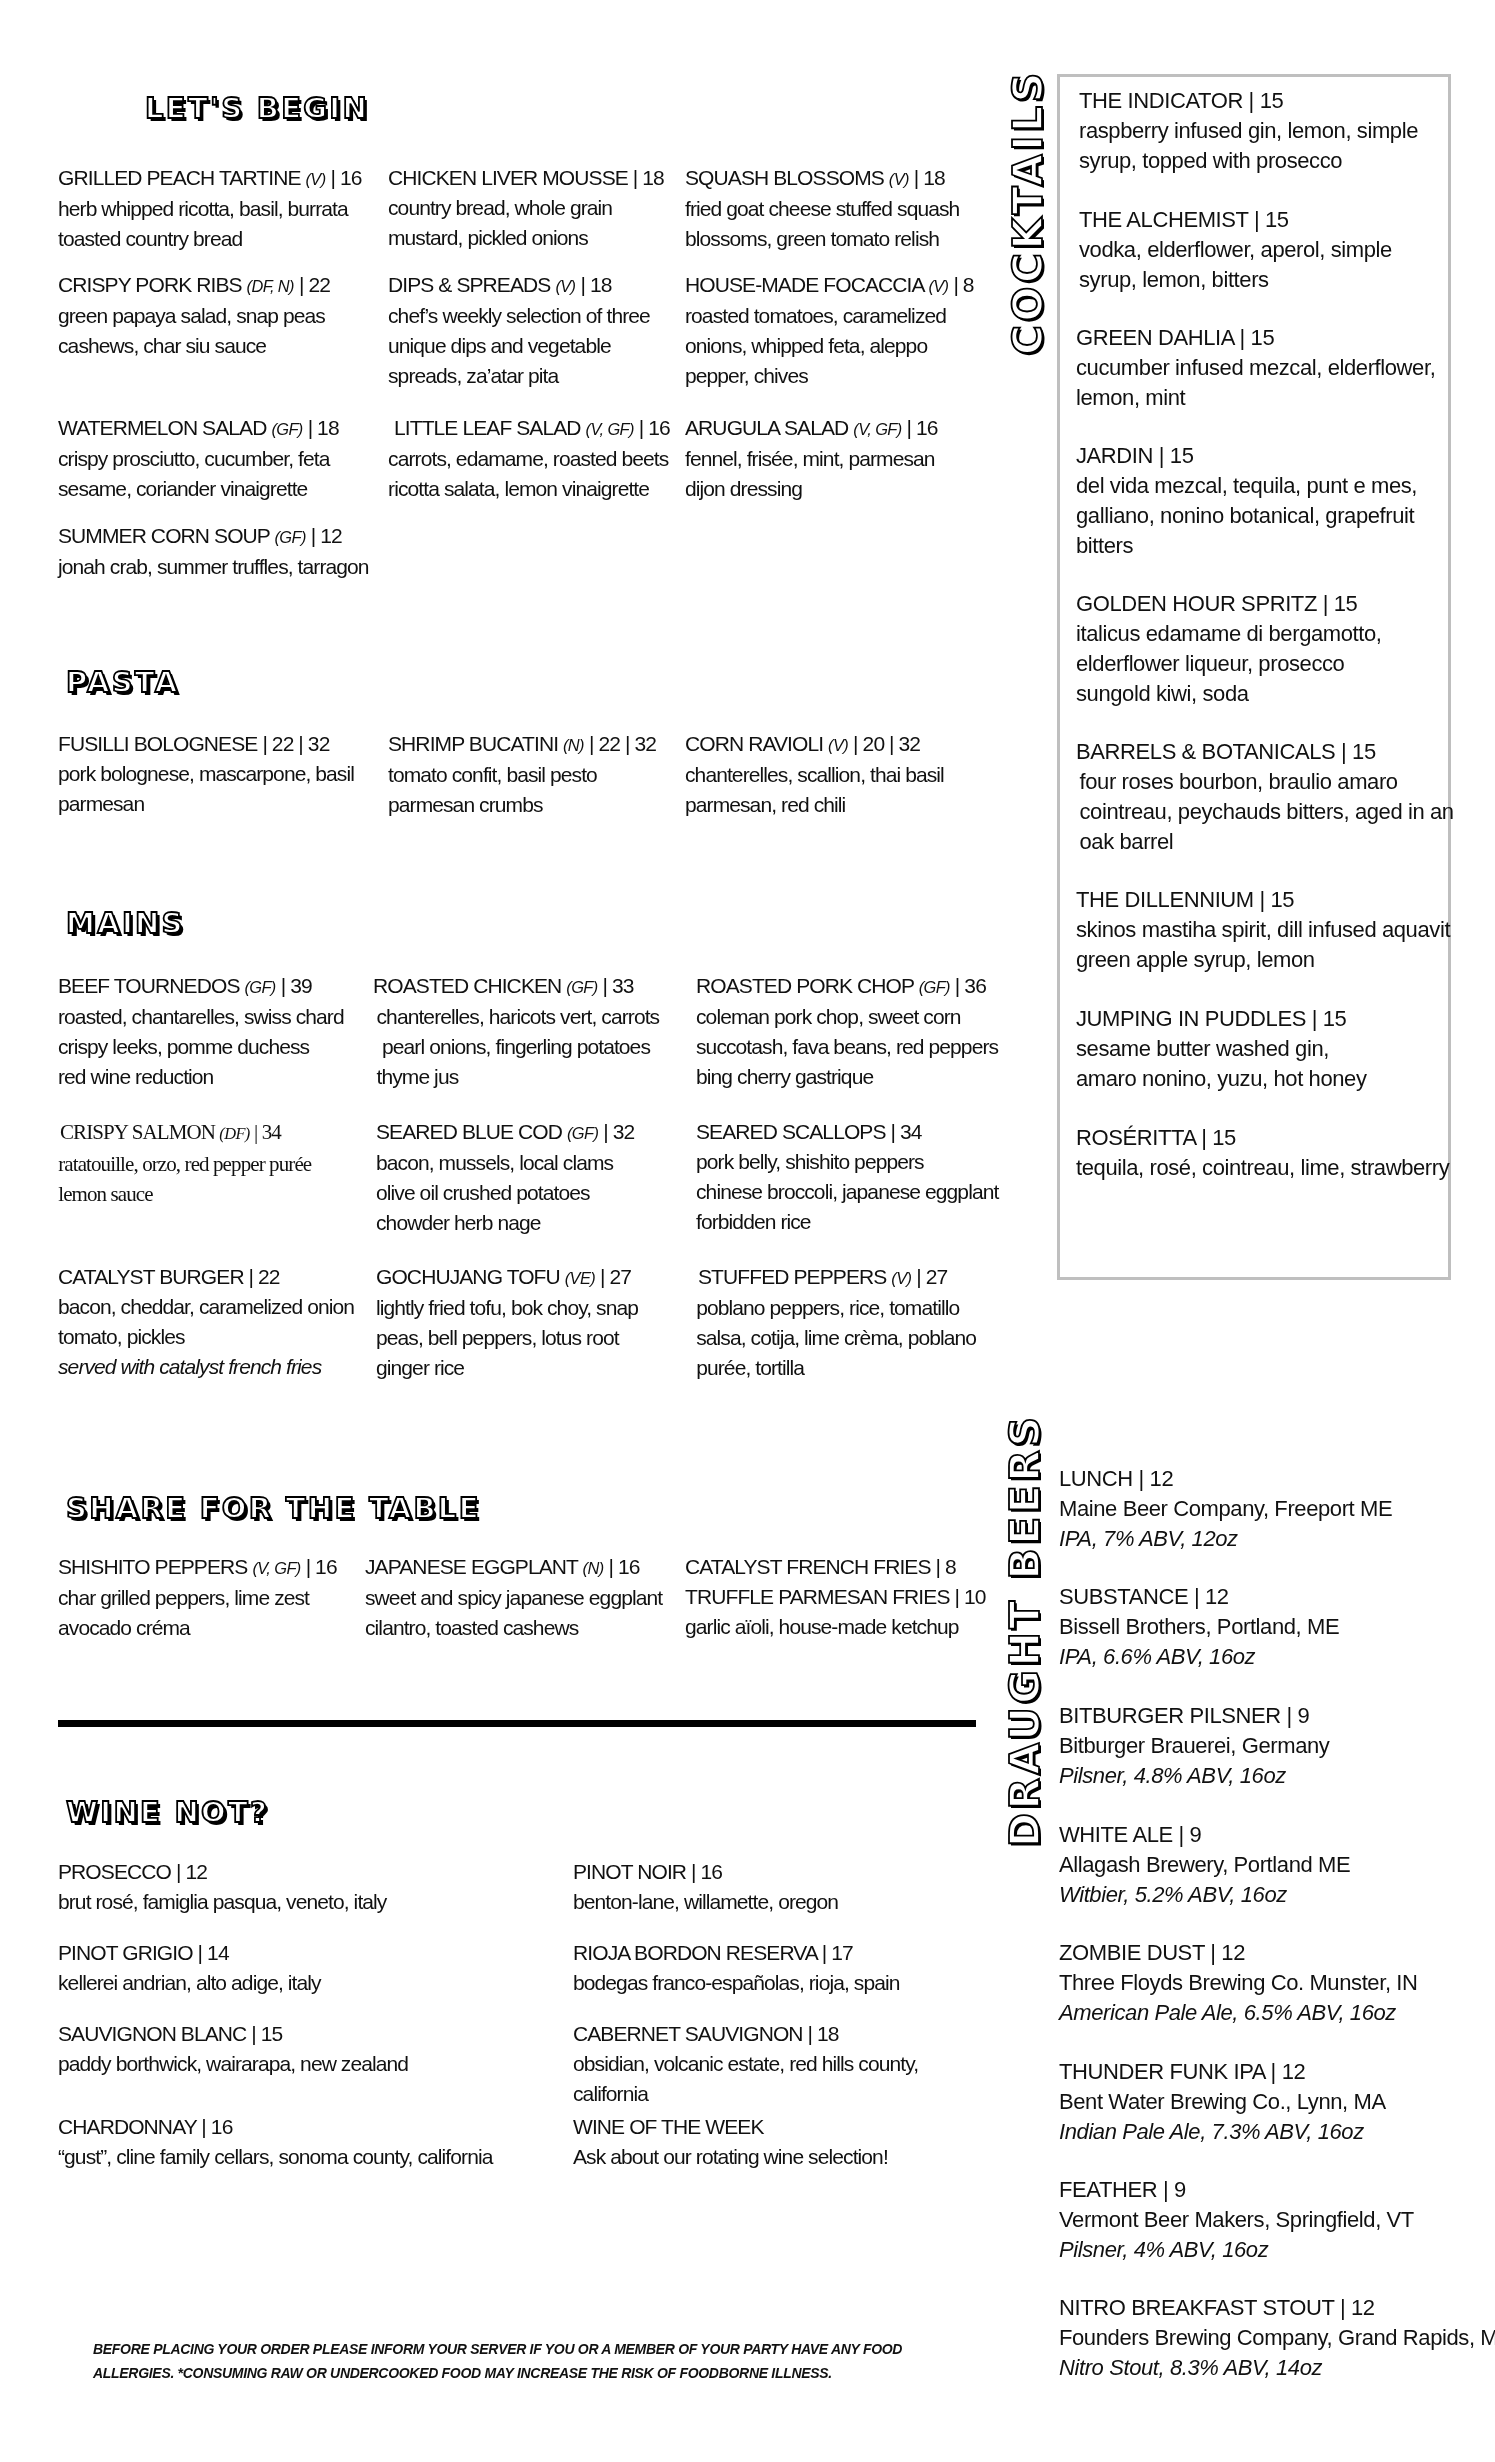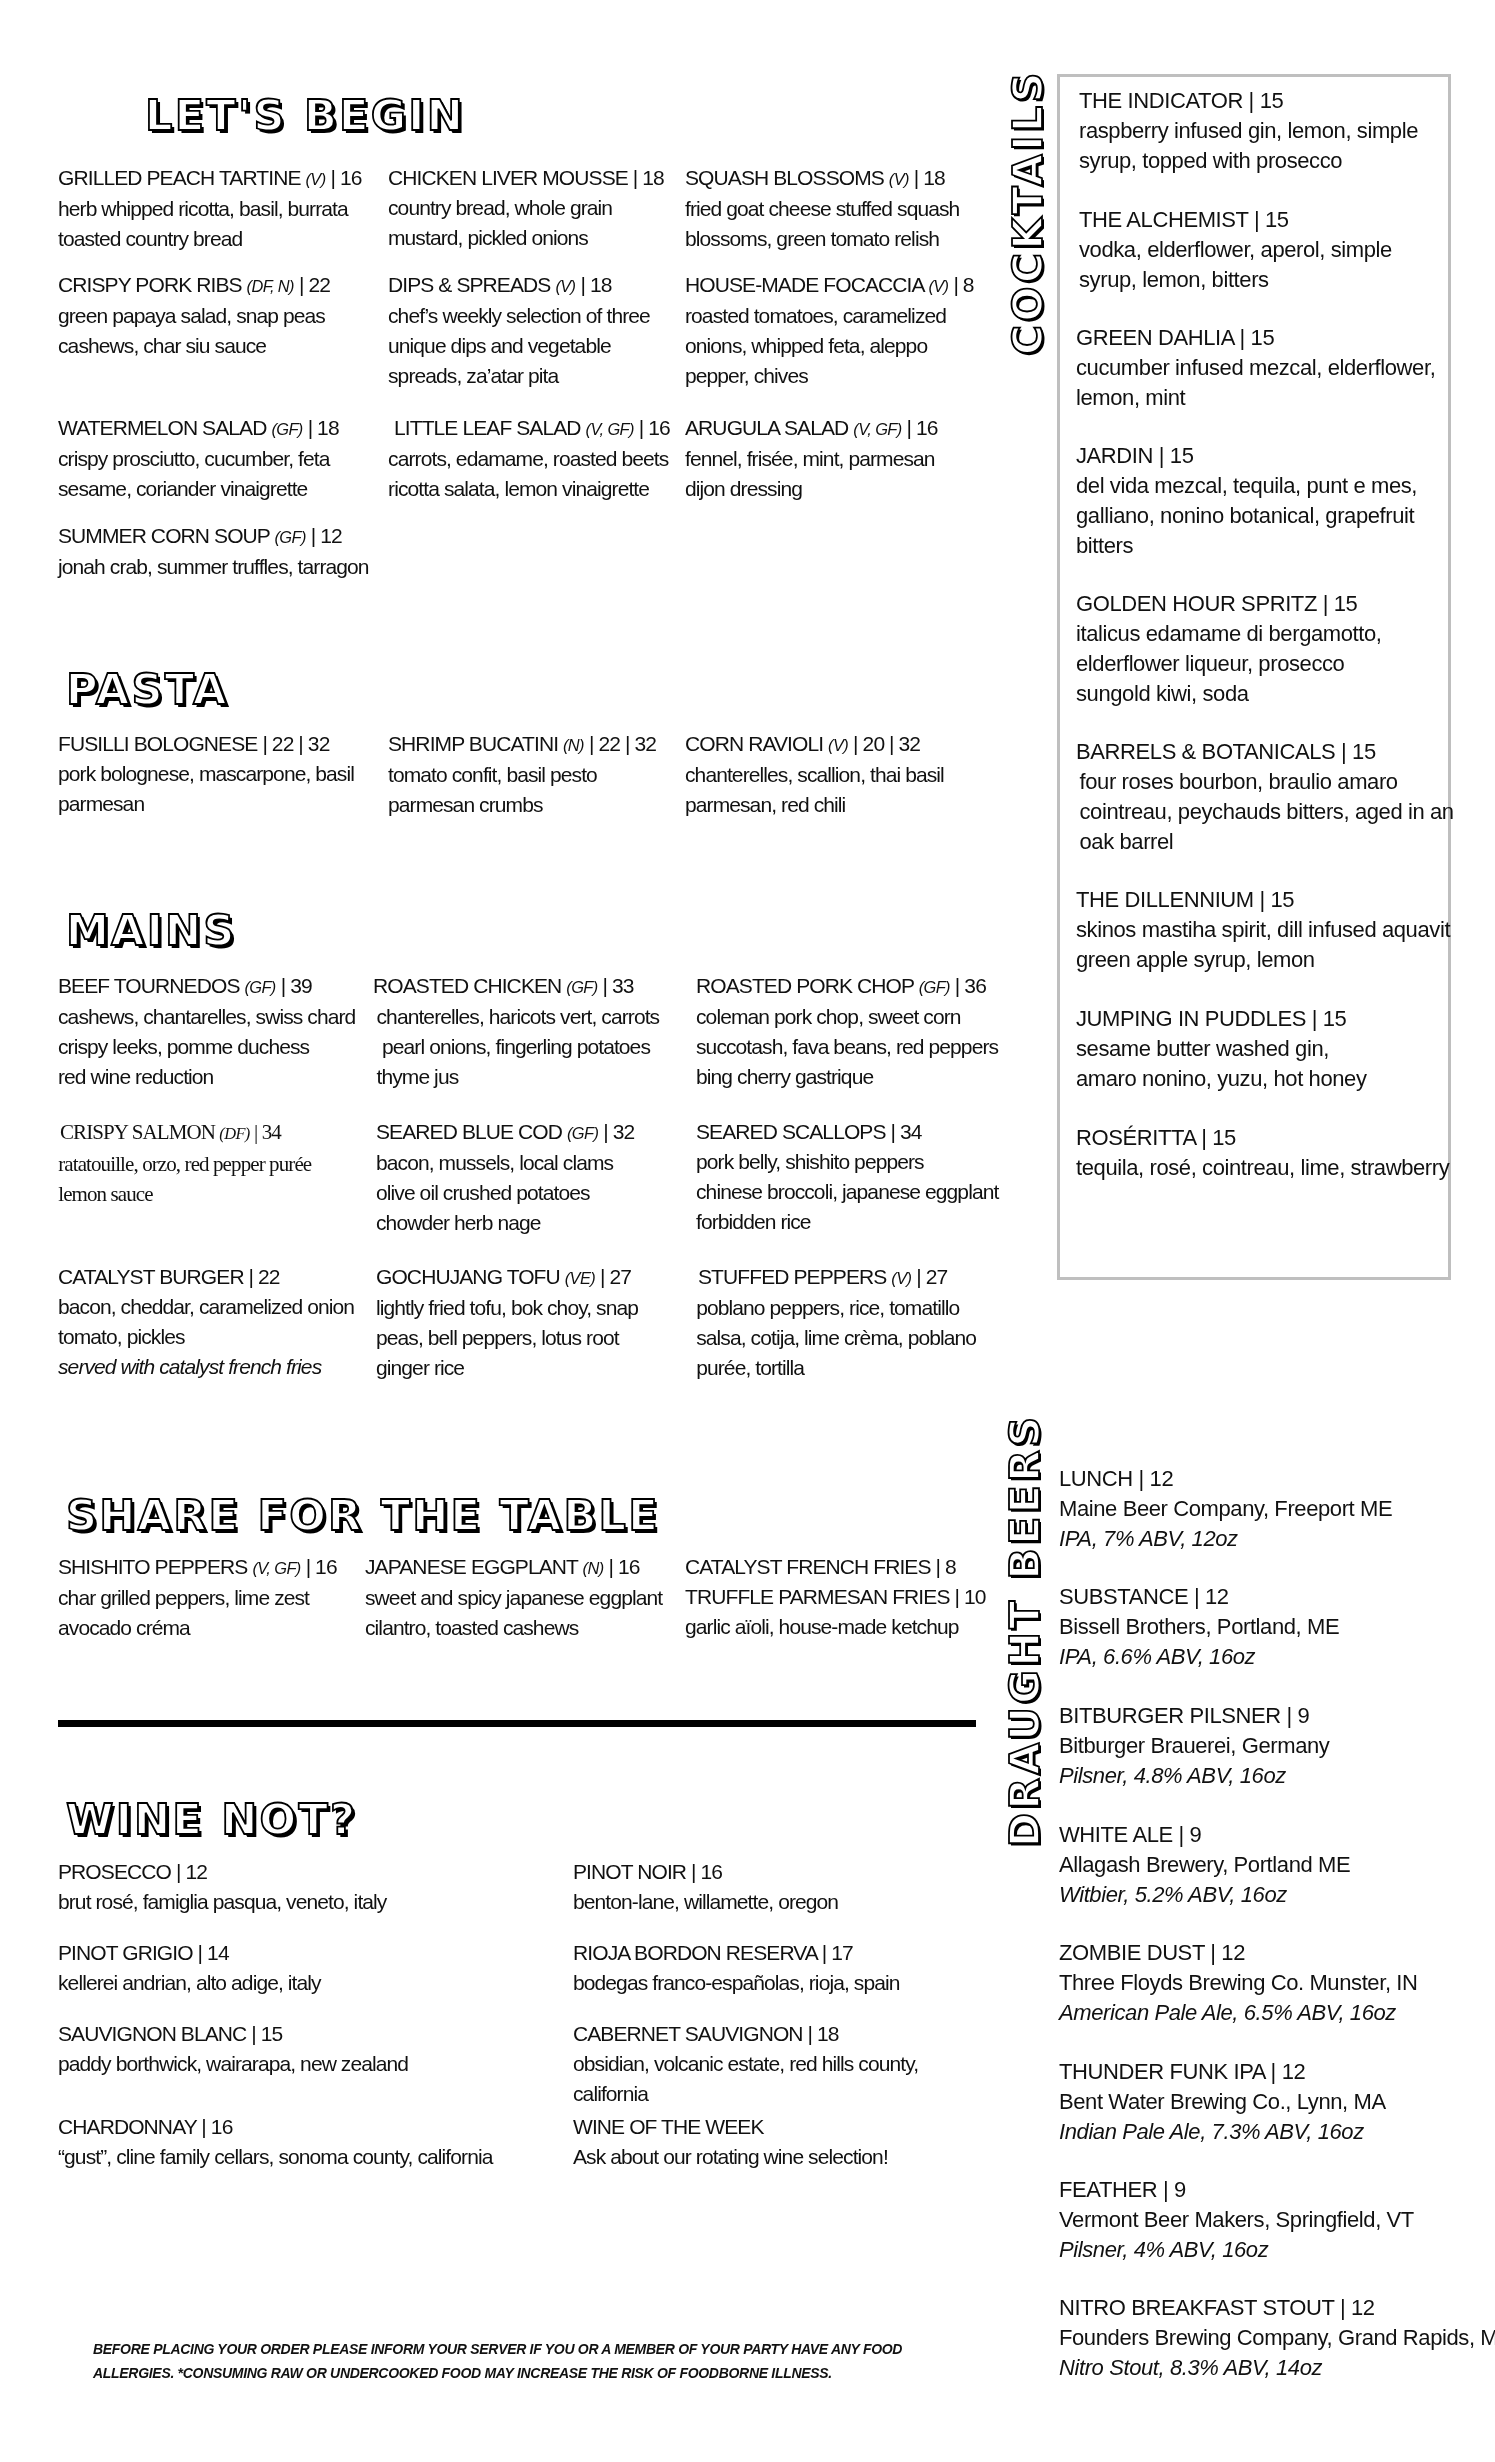--- a/index.html
+++ b/index.html
@@ -1,17 +1,17 @@
 <!DOCTYPE html>
 <html style="font-size:9.4px"><head>
 <meta charset="utf-8">
 <style>
   html,body{margin:0;padding:0;background:#ffffff;}
   body{width:1495px;height:2462px;position:relative;overflow:hidden;font-family:"Liberation Sans","DejaVu Sans",sans-serif;color:#111;}
-  .heading{position:absolute;font-family:"DejaVu Sans","Liberation Sans",sans-serif;font-weight:bold;font-size:43px;letter-spacing:2.3px;color:#fff;
+  .heading{position:absolute;font-family:"DejaVu Sans","Liberation Sans",sans-serif;font-weight:bold;font-size:29px;letter-spacing:2.3px;color:#fff;
     -webkit-text-stroke:1.8px #000;text-shadow:2.9px 2.9px 0 #000;line-height:1;white-space:nowrap;}
   .vheading{position:absolute;font-family:"DejaVu Sans","Liberation Sans",sans-serif;font-weight:bold;font-size:41px;letter-spacing:3.5px;color:#fff;
     -webkit-text-stroke:1.8px #000;text-shadow:-2.3px 2.3px 0 #000;line-height:1;white-space:nowrap;transform-origin:0 0;transform:rotate(-90deg);}
   .item{position:absolute;font-size:21px;line-height:30px;letter-spacing:-0.9px;white-space:nowrap;}
   .item .t{display:block;}
   .item .tag{font-style:italic;font-size:16.4px;letter-spacing:-0.6px;}
   .item .d{display:block;}
   .item .i{display:block;font-style:italic;}
   .rule{position:absolute;left:58px;top:1720px;width:918px;height:7px;background:#000;}
   .box{position:absolute;left:1057px;top:74px;width:388px;height:1200px;border:3.5px solid #bfbfbf;box-sizing:content-box;}
@@ -95,21 +95,21 @@
   <span class="d">parmesan crumbs</span>
 </div>
 <div class="item" style="left:685px;top:729px;">
   <span class="t"><span>CORN RAVIOLI</span> <span class="tag">(V)</span> <span>| 20 | 32</span></span>
   <span class="d">chanterelles, scallion, thai basil</span>
   <span class="d">parmesan, red chili</span>
 </div>
 
 <div class="item" style="left:58px;top:971px;">
   <span class="t"><span>BEEF TOURNEDOS</span> <span class="tag">(GF)</span> <span>| 39</span></span>
-  <span class="d">cashews, chantarelles, swiss chard</span>
+  <span class="d">roasted, chantarelles, swiss chard</span>
   <span class="d">crispy leeks, pomme duchess</span>
   <span class="d">red wine reduction</span>
 </div>
 <div class="item" style="left:373px;top:971px;">
   <span class="t"><span>ROASTED CHICKEN</span> <span class="tag">(GF)</span> <span>| 33</span></span>
   <span class="d" style="margin-left:3.5px;">chanterelles, haricots vert, carrots</span>
   <span class="d" style="margin-left:9px;">pearl onions, fingerling potatoes</span>
   <span class="d" style="margin-left:3.5px;">thyme jus</span>
 </div>
 <div class="item" style="left:696px;top:971px;">

